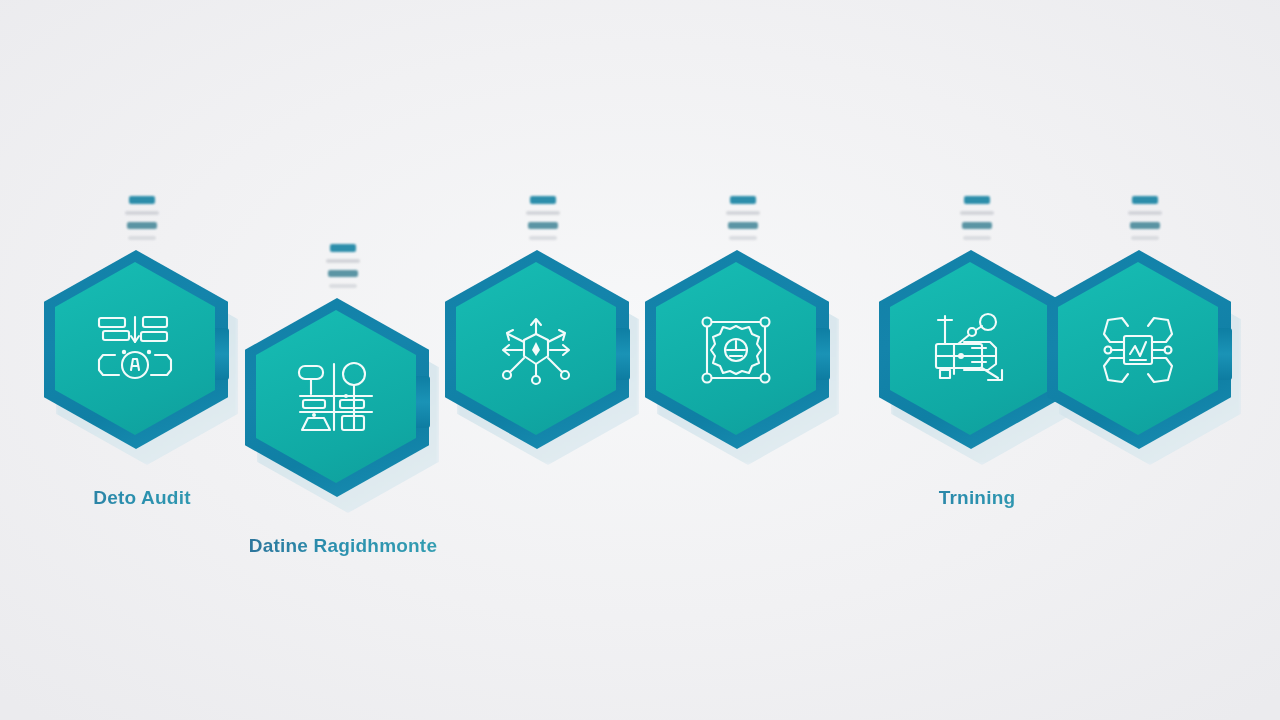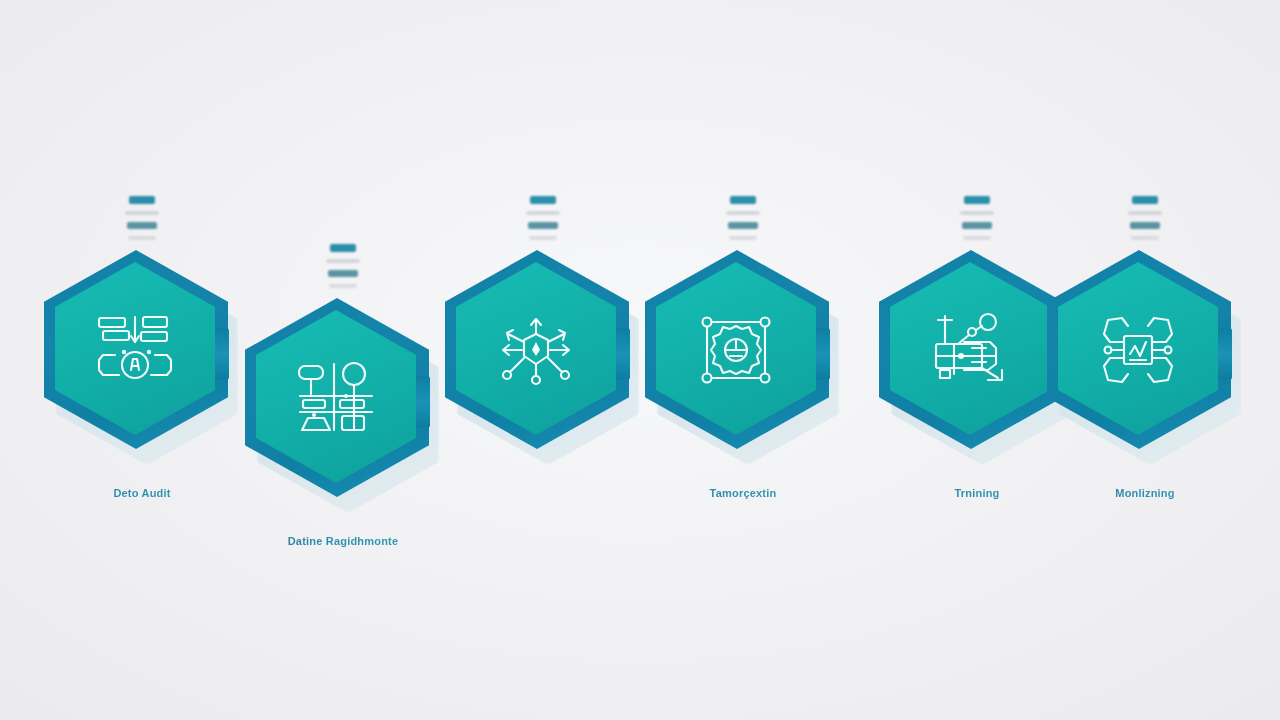--- a/index.html
+++ b/index.html
@@ -126,21 +126,21 @@
   .hex-icon .filled { fill:#f2fbfa; stroke:none; }
 
   
   .step-label {
     position:absolute;
     top:487px;
     left:50%;
     transform:translateX(-50%);
     width:230px;
     text-align:center;
-    font-size:11px;
+    font-size:19px;
     font-weight:bold;
     letter-spacing:.2px;
     color:#2b84a8;
     background:linear-gradient(92deg,#2f6f97 0%,#2a8fae 45%,#35a0b2 100%);
     -webkit-background-clip:text;
     background-clip:text;
     -webkit-text-fill-color:transparent;
     filter:blur(.35px);
     line-height:1.15;
     white-space:nowrap;
@@ -273,21 +273,20 @@
           <circle cx="71" cy="10" r="4.5"></circle>
           <circle cx="13" cy="66" r="4.5"></circle>
           <circle cx="71" cy="66" r="4.5"></circle>
           <line x1="18" y1="10" x2="66" y2="10"></line>
           <line x1="18" y1="66" x2="66" y2="66"></line>
           <line x1="13" y1="15" x2="13" y2="61"></line>
           <line x1="71" y1="15" x2="71" y2="61"></line>
         </svg>
       </div>
     </div>
-    <div class="step-label">Tamorçextin</div>
   </div>
 
   <div class="step" style="left:872px;">
     <div class="placeholder">
       <div class="ph-line ph-strong"></div>
       <div class="ph-line ph-faint"></div>
       <div class="ph-line ph-mid"></div>
       <div class="ph-line ph-faint2"></div>
     </div>
     <div class="hex-wrap">
@@ -339,16 +338,15 @@
           <path d="M56 30 L70 30 L76 22 L72 8 L58 6 L52 14"></path>
           <path d="M28 46 L14 46 L8 54 L12 68 L26 70 L32 62"></path>
           <path d="M56 46 L70 46 L76 54 L72 68 L58 70 L52 62"></path>
           <circle cx="12" cy="38" r="3.5"></circle>
           <circle cx="72" cy="38" r="3.5"></circle>
           <line x1="15" y1="38" x2="28" y2="38"></line>
           <line x1="56" y1="38" x2="69" y2="38"></line>
         </svg>
       </div>
     </div>
-    <div class="step-label">Monlizning</div>
   </div>
 
 </div>
 
 </body></html>

